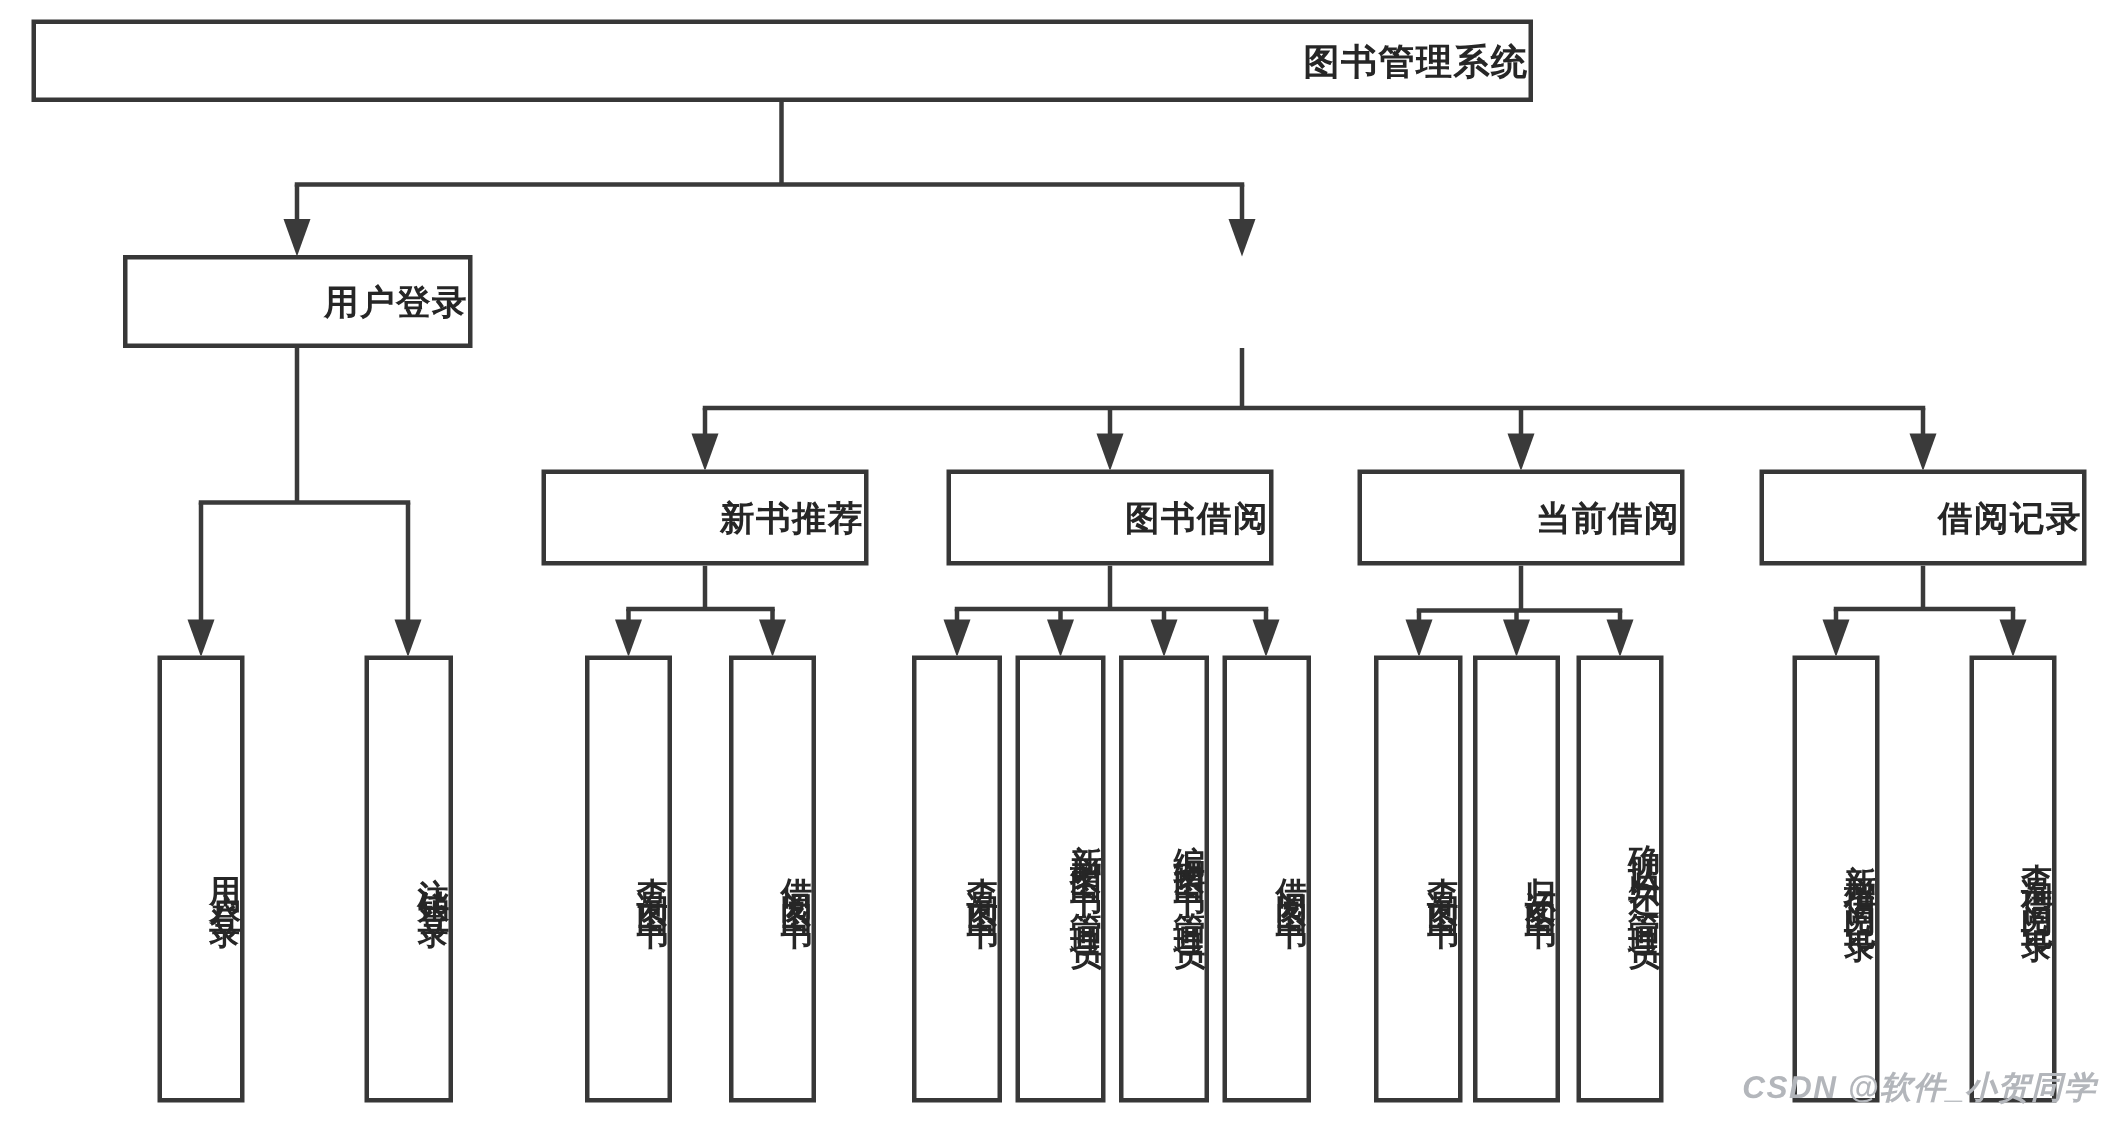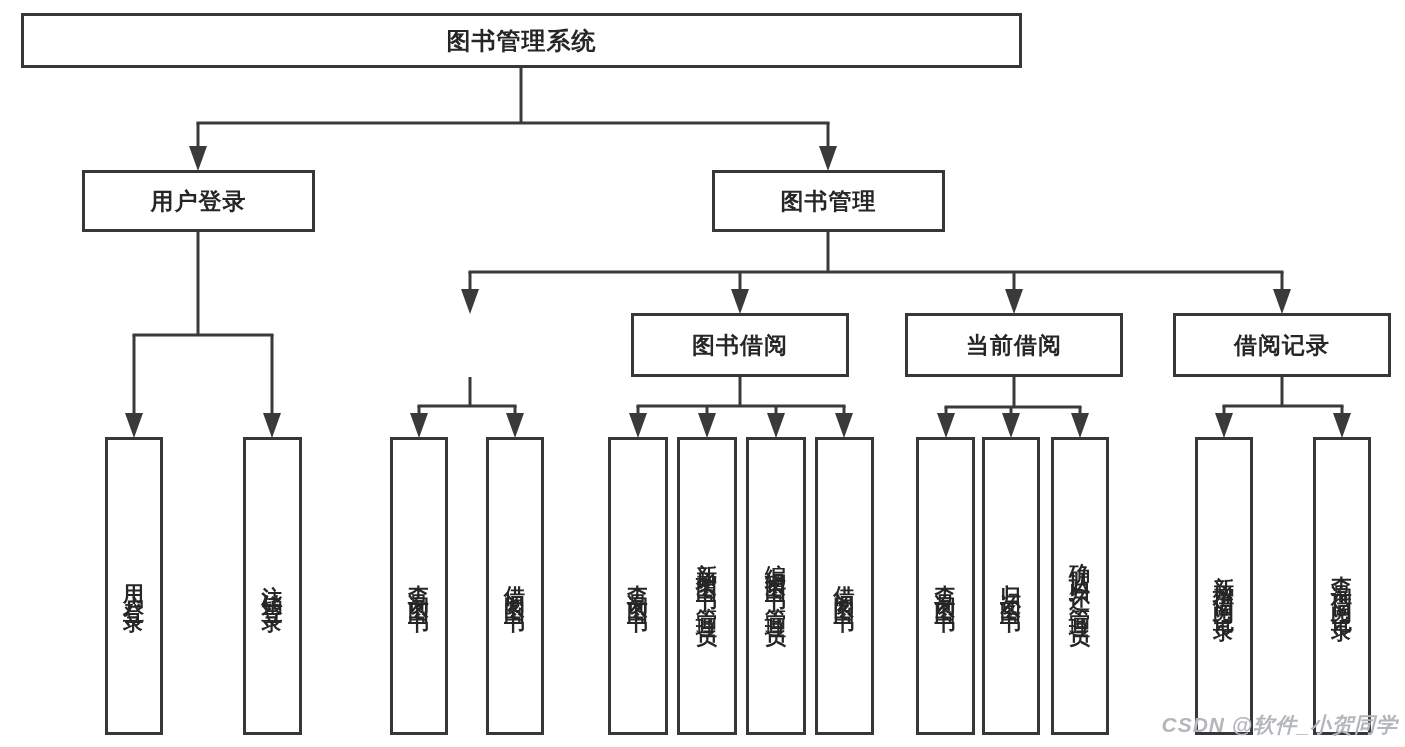--- a/index.html
+++ b/index.html
@@ -21,21 +21,21 @@
     width: 1405px; height: 747px;
     pointer-events: none;
   }
   .node {
     position: absolute;
     box-sizing: border-box;
     background: #ffffff;
     border: 3px solid #373737;
     display: flex;
     align-items: center;
-    justify-content: center;
+    justify-content: flex-end;
     color: #262626;
     font-weight: 700;
     text-align: center;
   }
   .h-label {
     font-size: 23px;
     letter-spacing: 1px;
     white-space: nowrap;
   }
   .root-label { font-size: 24px; }
@@ -119,24 +119,24 @@
       <polygon points="1333,413 1351,413 1342,438" fill="#3a3a3a"></polygon>
     </svg>
 
   <div class="node" style="left:21px; top:13px; width:1001px; height:55px;">
     <span class="h-label root-label">图书管理系统</span>
   </div>
 
   <div class="node" style="left:82px; top:170px; width:233px; height:62px;">
     <span class="h-label">用户登录</span>
   </div>
-  <div class="node" style="left:712px; top:170px; width:233px; height:62px;">
-    <span class="h-label">图书管理</span>
+
+  <div class="node" style="left:361px; top:313px; width:218px; height:64px;">
+    <span class="h-label">新书推荐</span>
   </div>
-
   <div class="node" style="left:631px; top:313px; width:218px; height:64px;">
     <span class="h-label">图书借阅</span>
   </div>
   <div class="node" style="left:905px; top:313px; width:218px; height:64px;">
     <span class="h-label">当前借阅</span>
   </div>
   <div class="node" style="left:1173px; top:313px; width:218px; height:64px;">
     <span class="h-label">借阅记录</span>
   </div>
 

